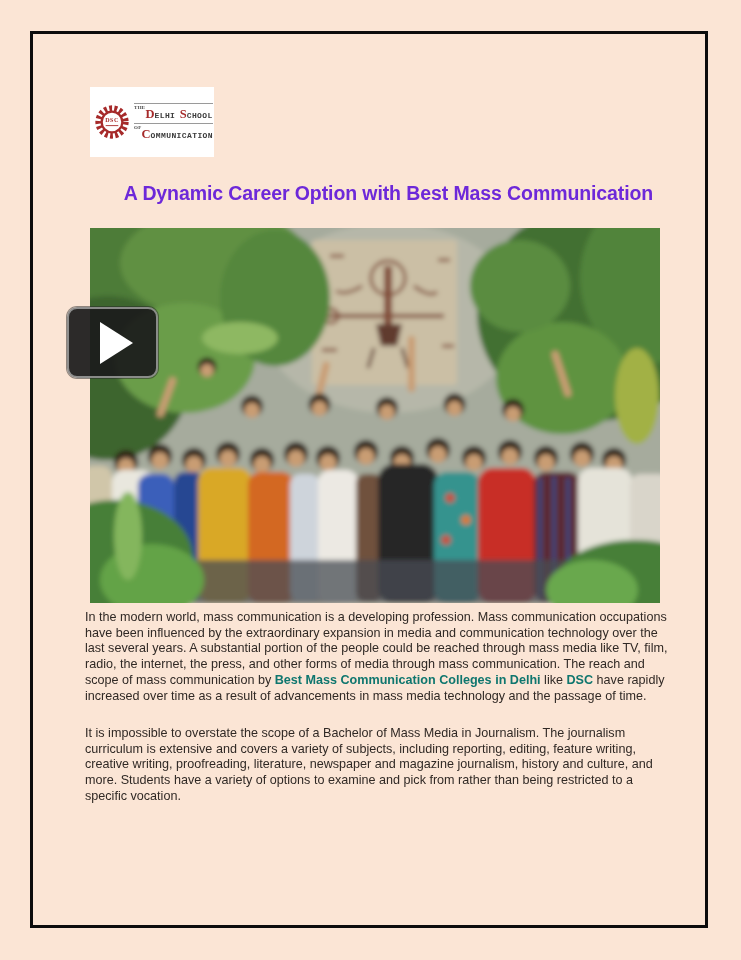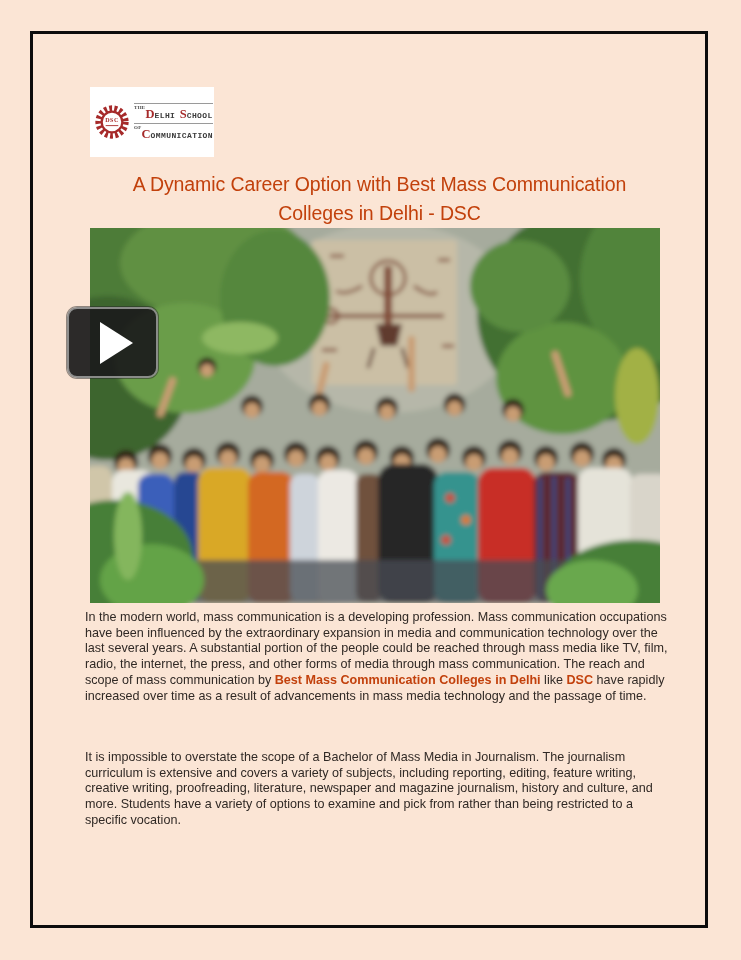--- a/index.html
+++ b/index.html
@@ -35,22 +35,22 @@
   .cap{
     font-family:"Liberation Serif",serif;font-weight:700;font-size:12.5px;
     color:#a62a2a;
   }
   .smallrest{
     font-family:Liberation Mono, monospace;font-weight:700;font-size:8px;
     color:#3c3c3c;letter-spacing:.4px;
   }
   
   .title{
-    position:absolute;left:40px;top:161px;width:661px;margin:9px;
-    text-align:center;color:#c2410c;font-weight:400;font-size:19.5px;
+    position:absolute;left:40px;top:161px;width:661px;margin:18px;
+    text-align:center;color:#6d28d9;font-weight:700;font-size:19.5px;
     line-height:29px;letter-spacing:-.1px;
   }
   .title-line{display:block;}
   
   .photo-wrap{
     position:absolute;left:90px;top:228px;width:570px;height:375px;
   }
   .photo-wrap svg{display:block;width:100%;height:100%;}
   .play-btn{
     position:absolute;left:-23px;top:79px;width:91px;height:71px;
@@ -65,22 +65,22 @@
     border-left:33px solid #ffffff;
     border-top:21px solid transparent;
     border-bottom:21px solid transparent;
   }
   
   .body-p{
     position:absolute;left:85px;width:584px;margin:0;
     font-size:12.6px;line-height:15.7px;color:#302925;
   }
   .p1{top:610px;}
-  .p2{top:750px;}
-  .body-p strong{color:#c2410c;}
+  .p2{top:726px;}
+  .body-p strong{color:#0f766e;}
 </style>
 </head>
 <body>
 
 <div class="page">
   <div class="frame"></div>
 
   <div class="logo">
     <div class="logo-icon">
       <svg viewBox="0 0 40 40" aria-hidden="true">
@@ -91,21 +91,20 @@
       <span class="monogram">DSC</span>
     </div>
     <div class="logo-text">
       <div class="lt-line1"><span class="lt-the">THE</span><span class="cap">D</span><span class="smallrest">ELHI</span> <span class="cap">S</span><span class="smallrest">CHOOL</span></div>
       <div class="lt-line2"><span class="lt-of">OF</span><span class="cap">C</span><span class="smallrest">OMMUNICATION</span></div>
     </div>
   </div>
 
   <h1 class="title">
     <span class="title-line">A Dynamic Career Option with Best Mass Communication</span>
-    <span class="title-line">Colleges in Delhi - DSC</span>
   </h1>
 
   <div class="photo-wrap">
     <svg viewBox="0 0 570 375" preserveAspectRatio="none">
       <defs>
         <filter id="pb" x="-5%" y="-5%" width="110%" height="110%">
           <feGaussianBlur stdDeviation="2.6"></feGaussianBlur>
         </filter>
         <g id="head">
           <circle r="12" fill="#261a10"></circle>

